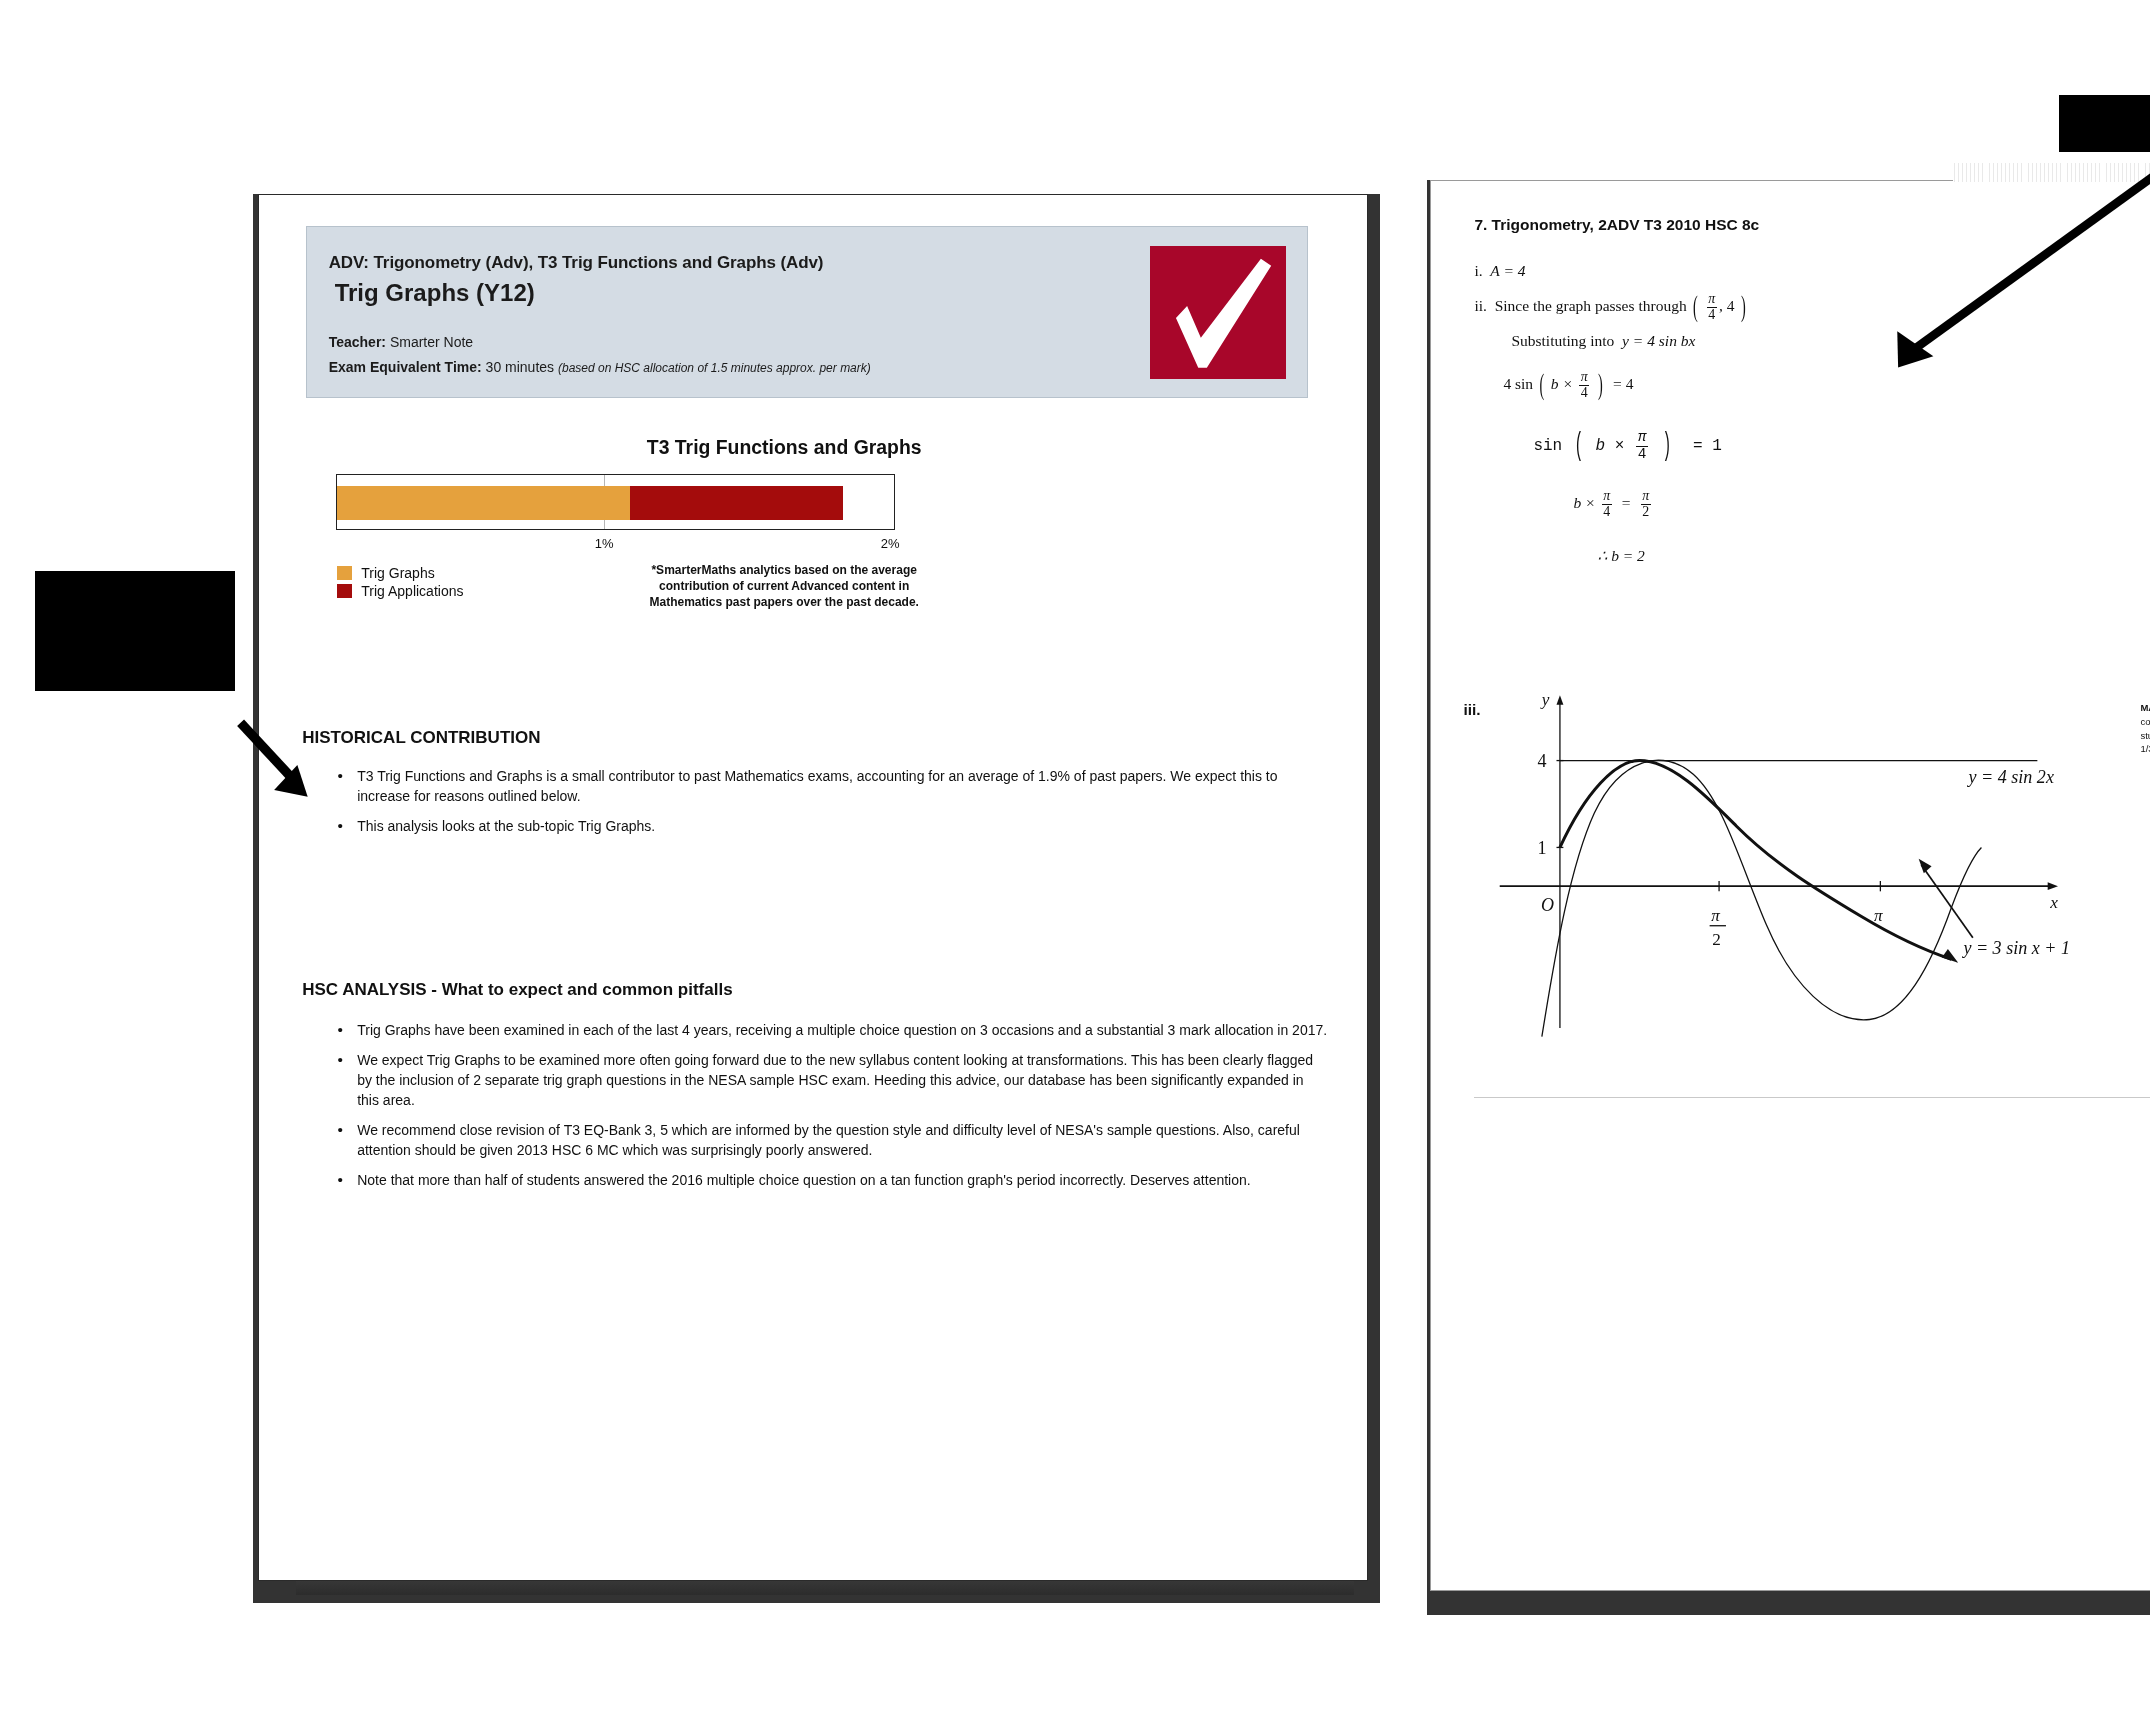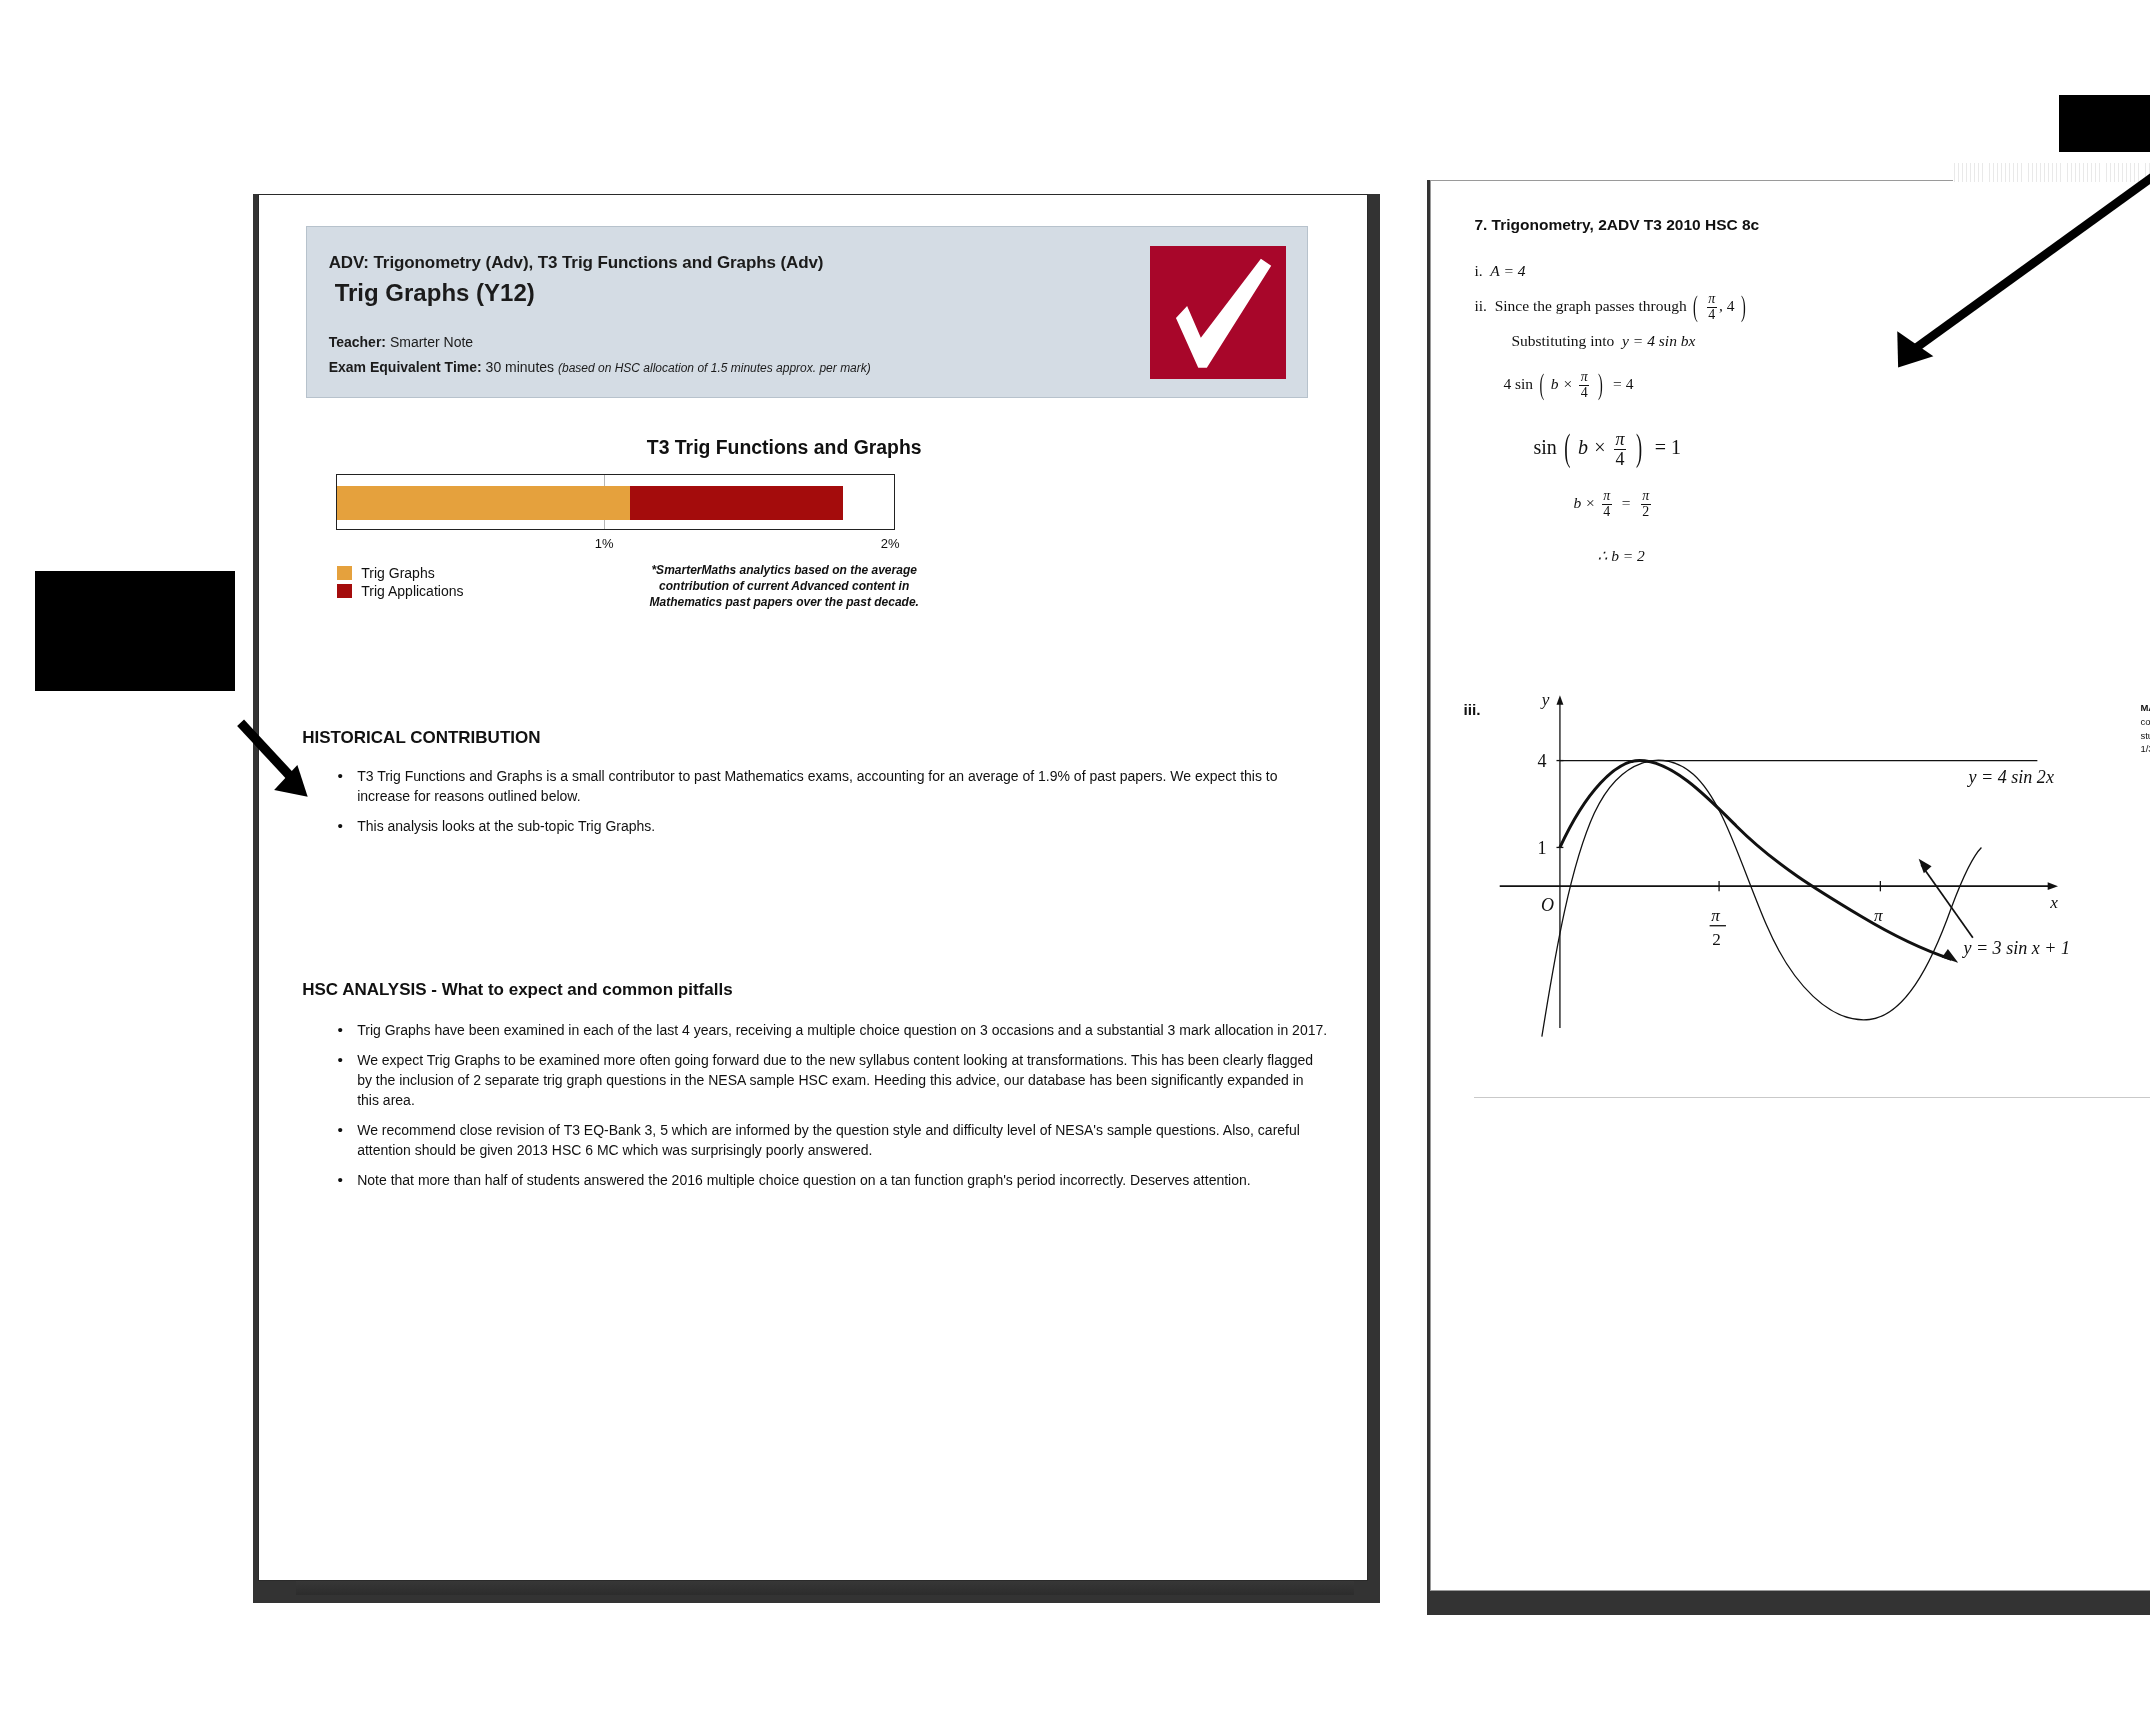--- a/index.html
+++ b/index.html
@@ -34,41 +34,41 @@
                background:#fff;border:1.3px solid #222;box-sizing:border-box;}
   .chart-gridline{position:absolute;top:0;bottom:0;width:0.9px;background:#b5b5b5;}
   .bar-track{position:absolute;left:0;top:10.8px;height:34px;right:0;}
   .bar-seg{position:absolute;top:0;height:34px;}
   .chart-ticklabel{position:absolute;top:341px;font-size:13px;color:#111;transform:translateX(-50%);}
   .legend{position:absolute;left:78px;top:369px;}
   .legend-row{display:flex;align-items:center;height:18px;}
   .legend-sw{width:14.6px;height:14.6px;margin-right:9.5px;}
   .legend-lbl{font-size:14px;color:#111;}
   .chart-note{position:absolute;left:379px;top:368px;width:292px;text-align:center;
-              font-size:12px;font-weight:700;line-height:1.32;color:#111;font-style:italic;}
+              font-size:12px;font-weight:700;line-height:1.32;color:#111;}
 
   
   .sec-head{position:absolute;left:43px;font-size:17px;font-weight:700;color:#111;}
   .blist{position:absolute;left:59px;width:1002px;margin:8px;padding:0;list-style:none;}
   .blist li{position:relative;padding-left:31px;font-size:14px;line-height:1.42;color:#111;margin-bottom:10.3px;}
   .blist li:before{content:"•";position:absolute;left:11.2px;top:-1.7px;font-size:15.5px;}
 
   
   #right-window{position:absolute;left:1427px;top:180px;width:1116px;height:1435px;background:#333333;}
   #right-page{position:absolute;left:3.4px;top:0px;width:1067px;height:1411px;background:#ffffff;
               border:0.4px solid #9a9a9a;box-sizing:border-box;overflow:hidden;}
 
   .q-head{position:absolute;left:43px;top:35px;font-size:15.5px;font-weight:700;color:#111;
           font-family:"Liberation Sans",sans-serif;}
   .mrow{position:absolute;font-family:"Liberation Serif",serif;color:#111;}
   .m-i{left:43px;top:81px;font-size:15.5px;}
   .m-ii{left:43px;top:111px;font-size:15.5px;}
   .m-sub{left:80px;top:151px;font-size:15.5px;}
   .m-e1{left:72px;top:189px;font-size:15.5px;}
-  .m-e2{left:102px;top:249px;font-size:20px;}
+  .m-e2{left:102px;top:249px;font-size:16px;font-family:Liberation Mono, monospace;}
   .m-e3{left:142px;top:308px;font-size:15.5px;}
   .m-e4{left:166px;top:366px;font-size:15.5px;}
   .m-iii{left:32px;top:520px;font-size:15.5px;font-weight:700;font-family:"Liberation Sans",sans-serif;}
   .frac{display:inline-flex;flex-direction:column;align-items:center;vertical-align:middle;
         line-height:1;margin:0 2.2px;font-size:0.9em;}
   .frac .num{padding:0 1.7px;}
   .frac .den{padding:0 1.7px;border-top:0.9px solid #111;margin-top:1.3px;}
   .paren{display:inline-block;transform:scaleY(2.1);margin:0 2.6px;font-size:0.92em;}
   .ital{font-style:italic;}
 

